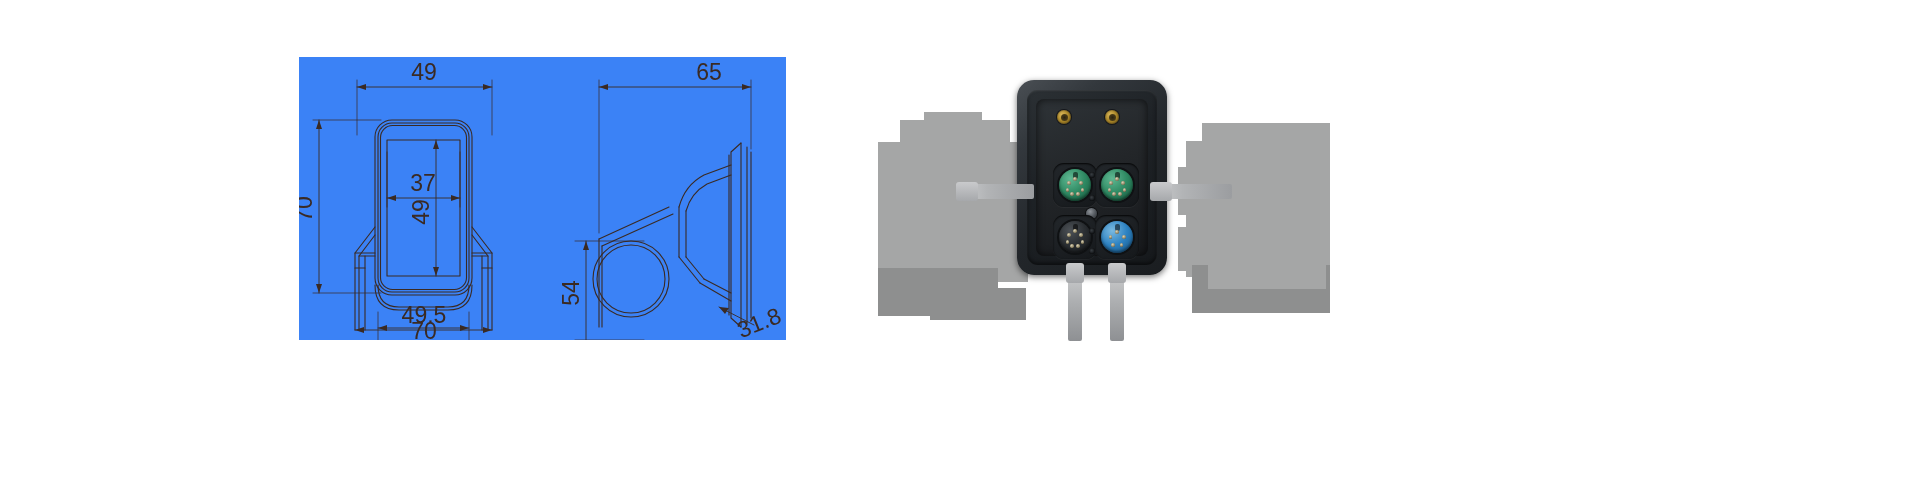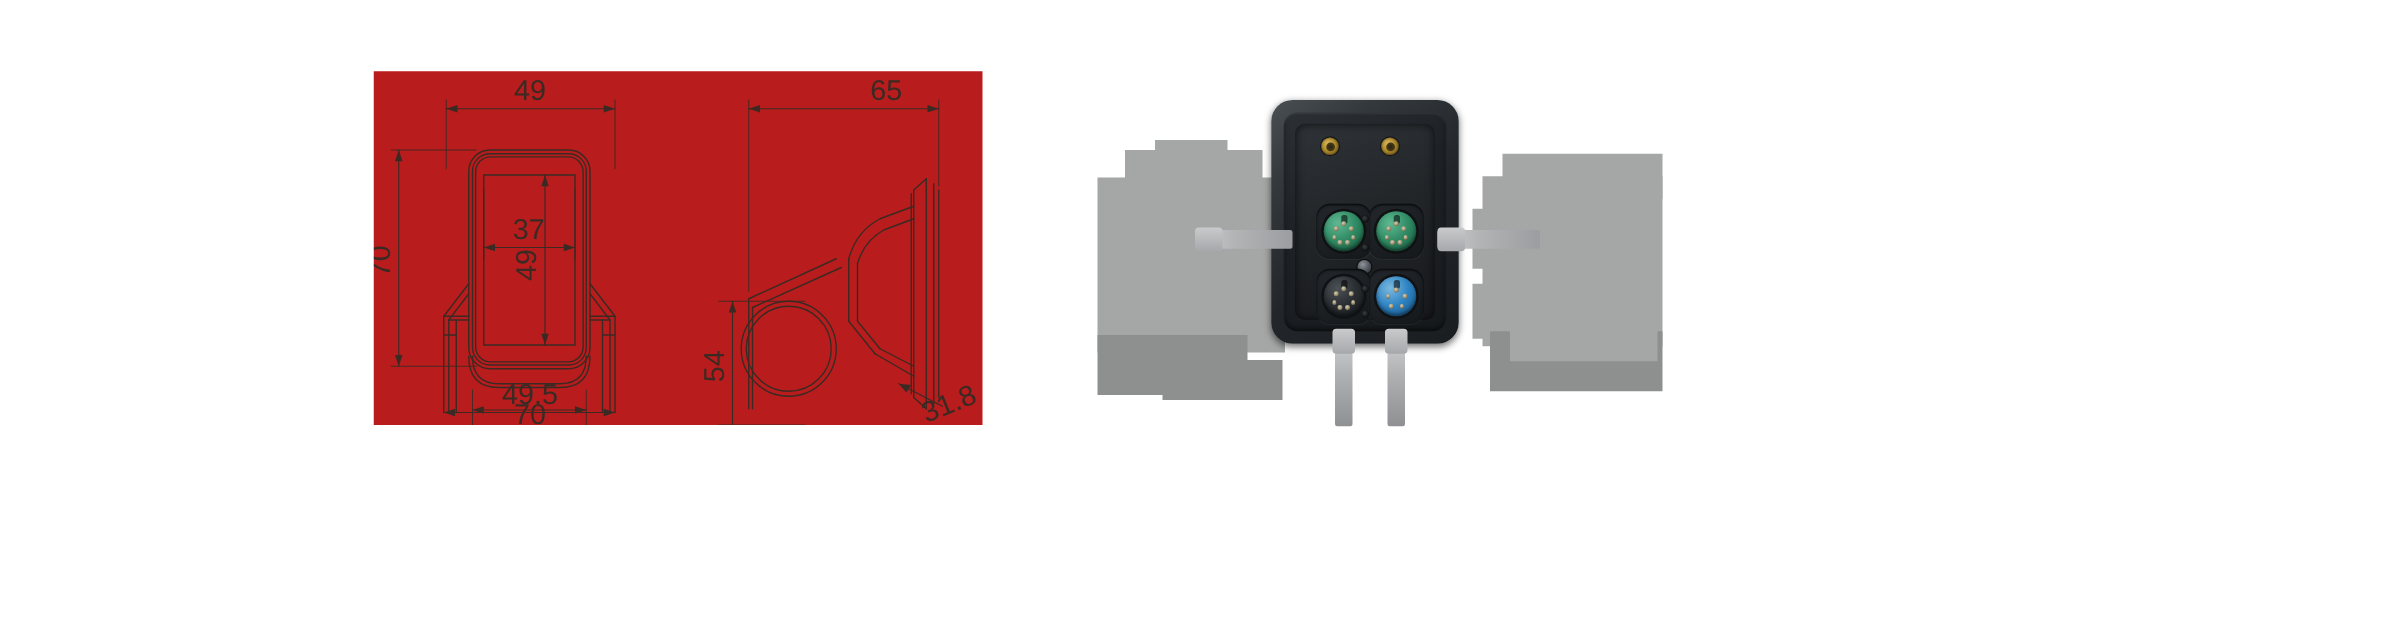--- a/index.html
+++ b/index.html
@@ -1,21 +1,21 @@
 <!DOCTYPE html>
 <html><head>
 <meta charset="utf-8">
 <style>
   html,body{margin:0;padding:0;background:#ffffff;}
   body{width:1920px;height:494px;position:relative;overflow:hidden;
        font-family:"Liberation Sans",sans-serif;}
 
   
   #cad-panel{position:absolute;left:299px;top:57px;width:487px;height:283px;
-             background:#b91c1c;overflow:hidden;}
+             background:#3b82f6;overflow:hidden;}
   #cad-svg{position:absolute;left:0;top:0;width:487px;height:283px;display:block;}
 
   
   #photo-panel{position:absolute;left:860px;top:45px;width:480px;height:310px;overflow:hidden;}
 
   
   .ghost{position:absolute;background:#a5a6a6;}
   .ghost.dark{background:#8e8f8f;}
 
   

